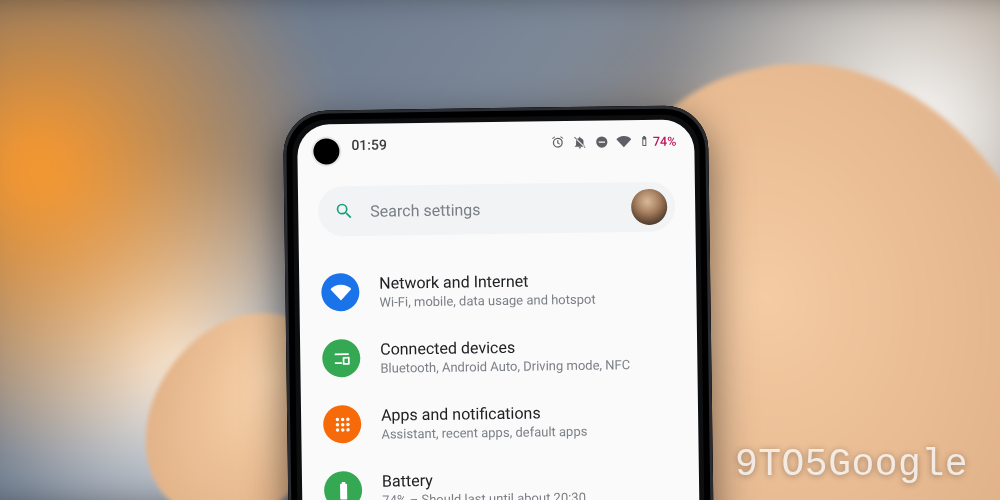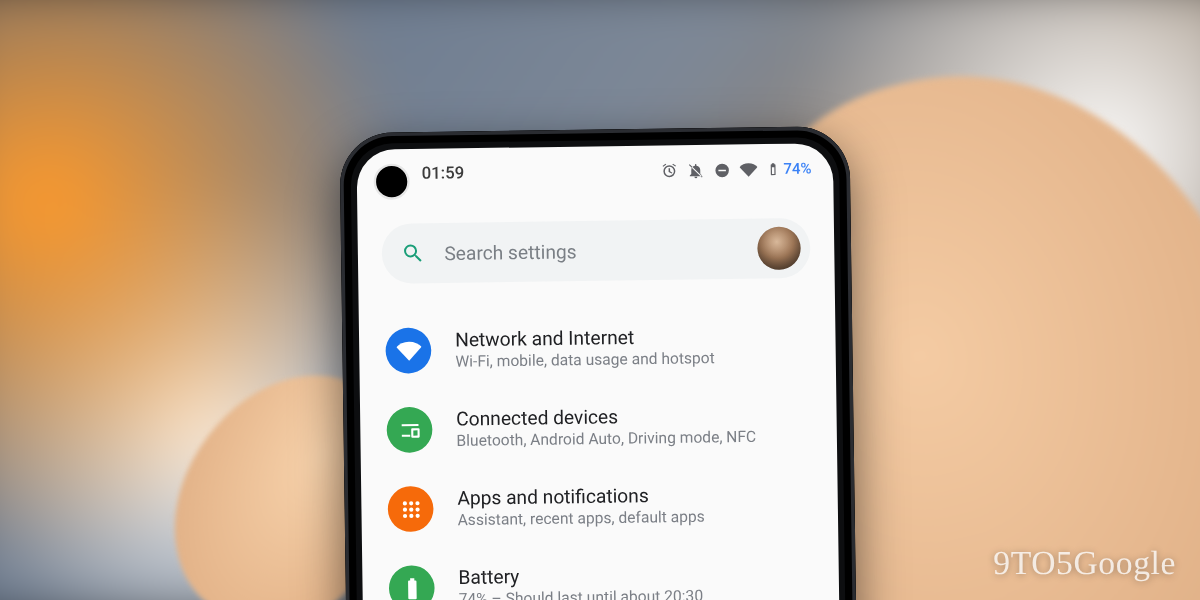--- a/index.html
+++ b/index.html
@@ -57,21 +57,21 @@
   
   .statusbar{
     position:absolute;top:0;left:0;right:0;height:42px;
     display:flex;align-items:center;justify-content:space-between;
     padding:0 18px 0 54px;
     font-size:14px;color:#3c3c3c;font-weight:500;
   }
   .status-right{display:flex;align-items:center;gap:7px;}
   .status-right .ico{width:15px;height:15px;display:flex;align-items:center;justify-content:center;}
   .status-right svg{width:15px;height:15px;fill:#5f6065;}
-  .batt-wrap{display:flex;align-items:center;gap:3px;font-size:12.5px;color:#3b82f6;}
+  .batt-wrap{display:flex;align-items:center;gap:3px;font-size:12.5px;color:#be185d;}
   
   .searchbar{
     position:absolute;top:62px;left:20px;right:20px;height:50px;
     background:#f1f3f4;border-radius:26px;
     display:flex;align-items:center;padding:0 8px 0 16px;gap:14px;
   }
   .searchbar .mag{width:20px;height:20px;}
   .searchbar input{
     flex:1;border:none;background:transparent;outline:none;
     font-size:16px;color:#5f6368;font-family:inherit;
@@ -92,23 +92,23 @@
     width:38px;height:38px;border-radius:50%;
     display:flex;align-items:center;justify-content:center;
     flex-shrink:0;
   }
   .iconcircle svg{width:21px;height:21px;fill:#fff;}
   .row .txt{display:flex;flex-direction:column;gap:2px;min-width:0;}
   .row .title{font-size:16px;color:#202124;}
   .row .sub{font-size:13px;color:#7b7f86;white-space:nowrap;overflow:hidden;text-overflow:ellipsis;}
   
   .watermark{
-    position:absolute;right:20px;bottom:14px;
-    font-family:Liberation Serif, serif;
-    font-size:28px;font-weight:500;letter-spacing:.5px;
+    position:absolute;right:32px;bottom:14px;
+    font-family:Liberation Mono, monospace;
+    font-size:38px;font-weight:500;letter-spacing:.5px;
     color:rgba(255,255,255,.78);
     text-shadow:0 1px 6px rgba(0,0,0,.35);
   }
 </style>
 </head>
 <body>
 
 <div class="bg"></div>
 <div class="hand"></div>
 <div class="thumb"></div>

